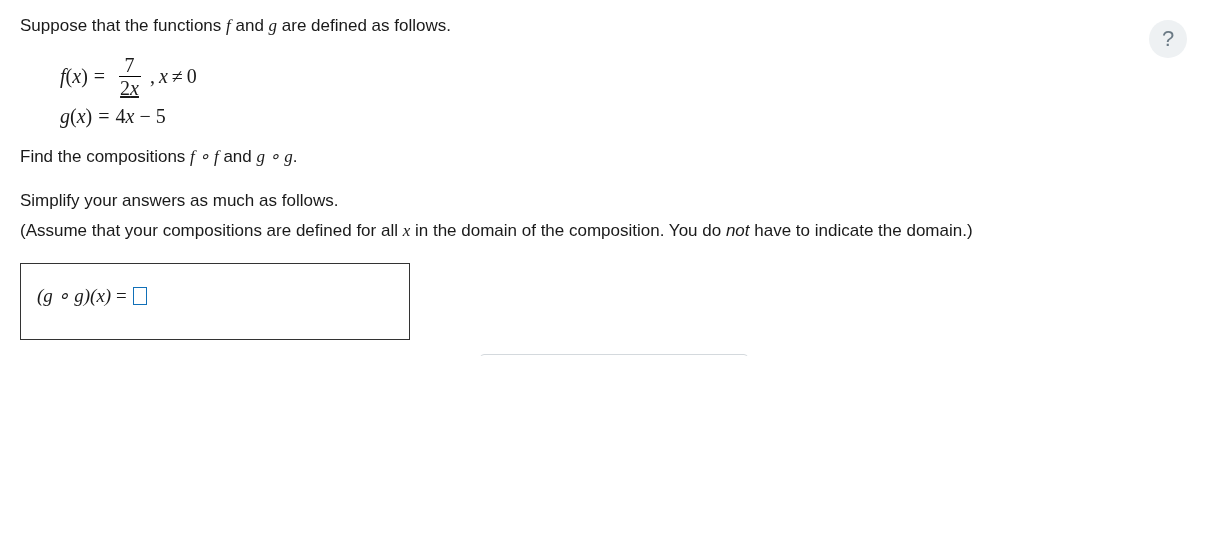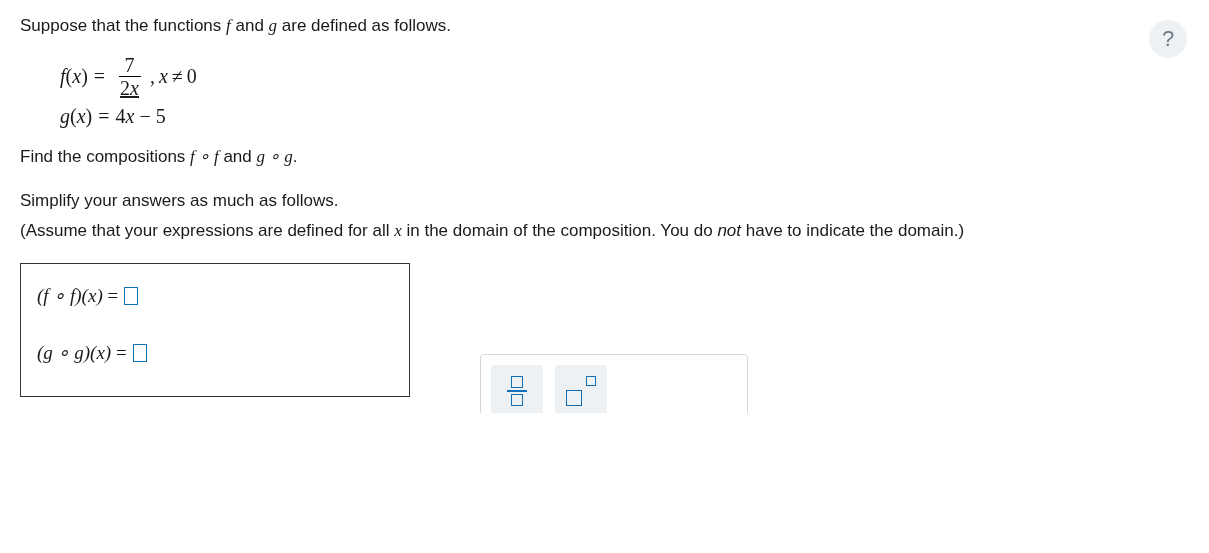--- a/index.html
+++ b/index.html
@@ -144,28 +144,24 @@
 </div>
 
 <div class="prompt-line">
   <span>Find the compositions </span><span class="serif ital">f ∘ f</span><span> and </span><span class="serif ital">g ∘ g</span><span>.</span>
 </div>
 
 <div style="height:14px"></div>
 
 <div class="prompt-line">Simplify your answers as much as follows.</div>
 <div class="prompt-line">
-  <span>(Assume that your expressions are defined for all </span><span class="serif ital">x</span><span> in the domain of the composition. You do <em>not</em> have to indicate the domain.)</span>
+  <span>(Assume that your compositions are defined for all </span><span class="serif ital">x</span><span> in the domain of the composition. You do <em>not</em> have to indicate the domain.)</span>
 </div>
 
 <div class="answer-box">
-  <div class="answer-row">
-    <span class="ital">(<span>f</span> ∘ <span>f</span>)(<span>x</span>) <span class="upright">=</span></span>
-    <span class="input-slot"></span>
-  </div>
   <div class="answer-row">
     <span class="ital">(<span>g</span> ∘ <span>g</span>)(<span>x</span>) <span class="upright">=</span></span>
     <span class="input-slot"></span>
   </div>
 </div>
 
 <div class="tool-panel">
   <div class="tool-row">
     <div class="tool-tile" title="fraction-template">
       <div class="tool-frac">

